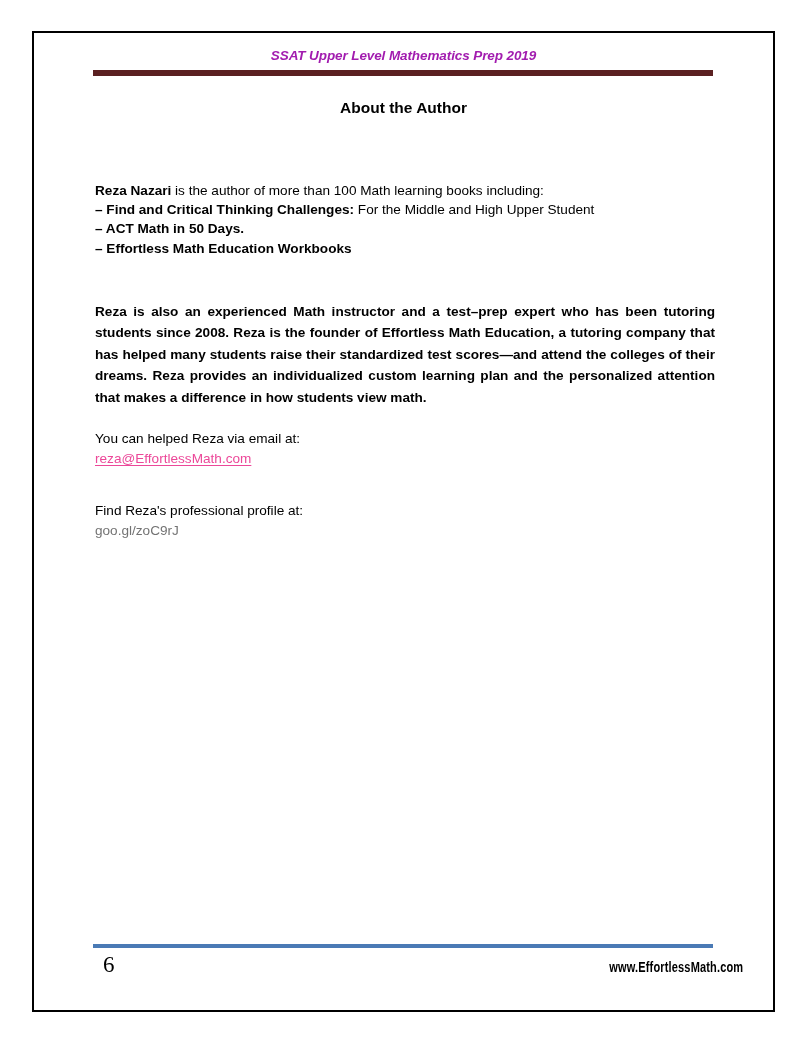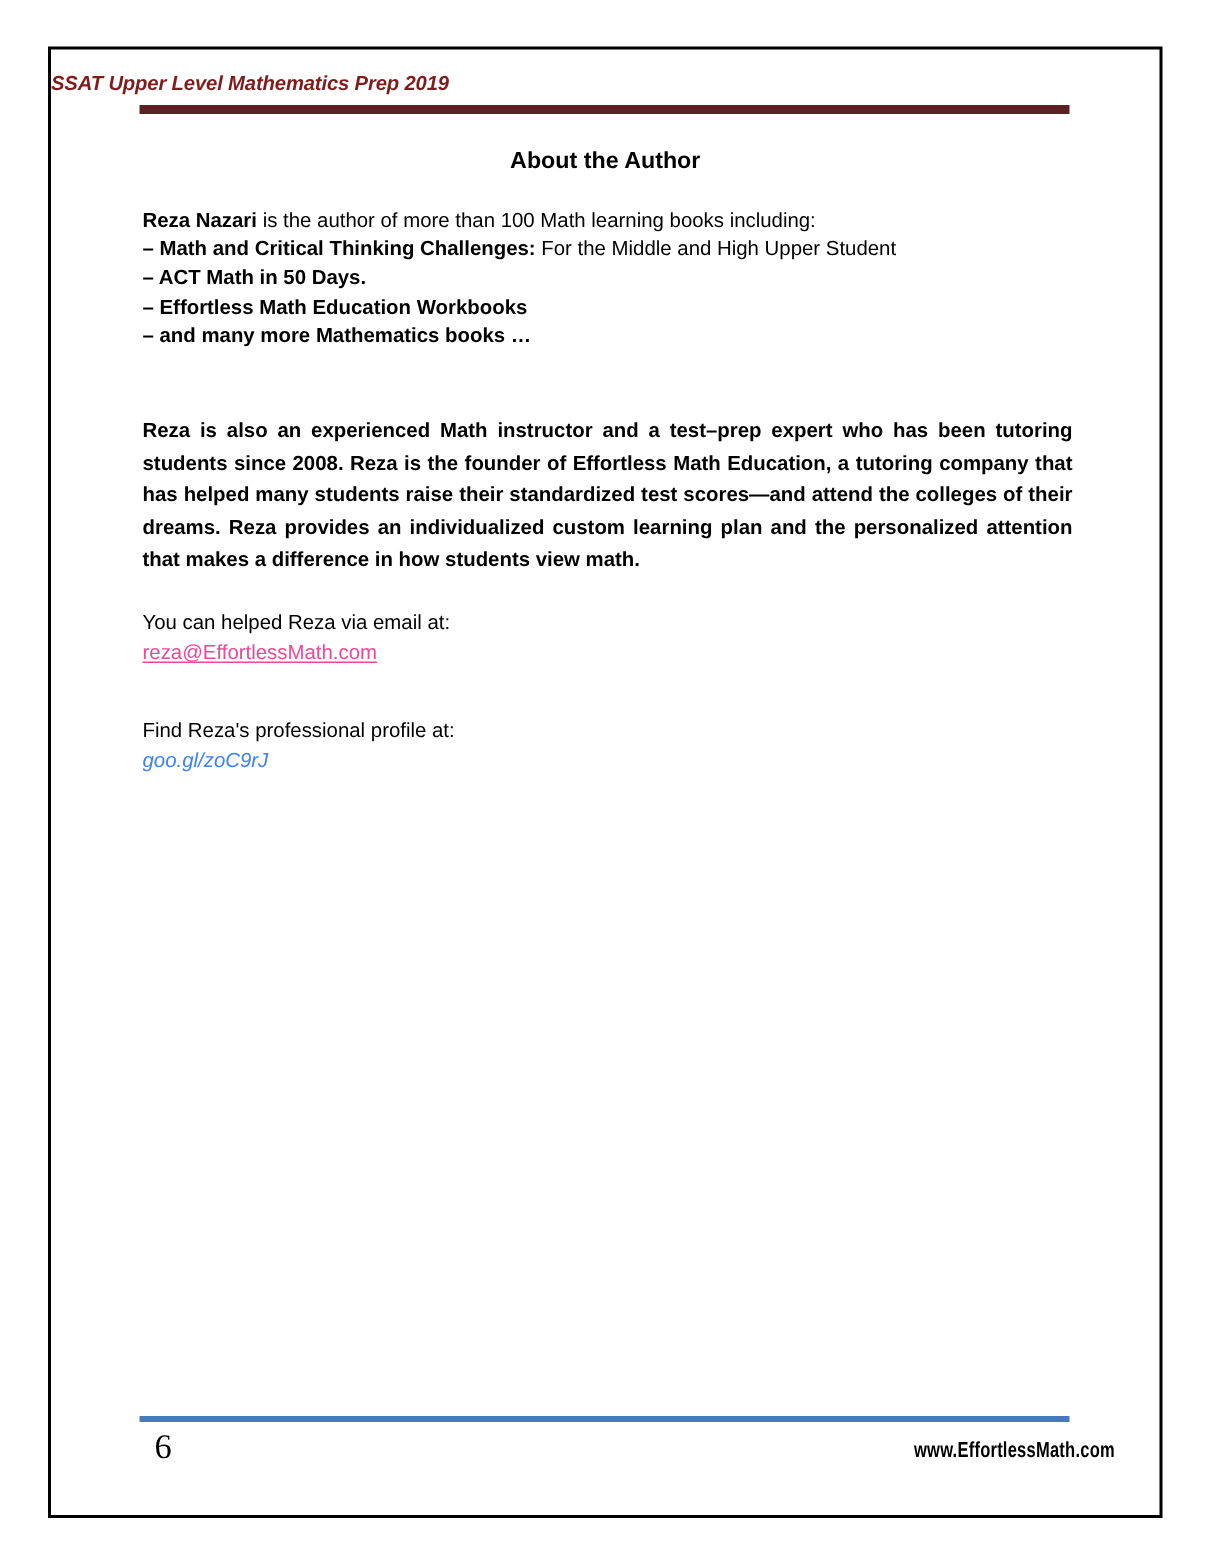--- a/index.html
+++ b/index.html
@@ -26,24 +26,25 @@
     background: #ffffff;
     box-sizing: border-box;
   }
 
   
   .running-header {
     position: absolute;
     left: 0;
     top: 15px;
     width: 100%;
+    text-align: center;
     font-size: 13.5px;
     font-weight: bold;
     font-style: italic;
-    color: #7f1d1d;
+    color: #a21caf;
     letter-spacing: -0.1px;
   }
   .header-rule {
     position: absolute;
     left: 59px;
     top: 37px;
     width: 620px;
     height: 6px;
     background: #5B2021;
   }
@@ -66,20 +67,21 @@
     left: 61px;
     top: 104px;
     width: 620px;
     color: #000000;
   }
 
   .book-list {
     font-size: 13.6px;
     line-height: 19.2px;
     white-space: nowrap;
+    margin-top: 44px;
   }
   .book-list .ln { display: block; }
   .bold { font-weight: bold; }
   .reg  { font-weight: normal; }
 
   .bio-para {
     margin-top: 43px;
     font-size: 13.6px;
     line-height: 21.5px;
     text-align: justify;
@@ -97,21 +99,21 @@
     color: #ec4899;
     text-decoration: underline;
     text-underline-offset: 2px;
   }
 
   .profile-block {
     margin-top: 32px;
     font-size: 13.6px;
     line-height: 20px;
   }
-  .profile-url { display: block; color: #3b82f6; font-style: italic; }
+  .profile-url { display: block; color: #737373; }
 
   
   .footer-rule {
     position: absolute;
     left: 59px;
     top: 911px;
     width: 620px;
     height: 4px;
     background: #4A7AB5;
   }
@@ -147,30 +149,27 @@
 
   <div class="section-title">About the Author</div>
 
   <div class="content">
 
     <div class="book-list">
       <span class="ln">
         <span class="bold">Reza Nazari</span><span class="reg"> is the author of more than 100 Math learning books including:</span>
       </span>
       <span class="ln">
-        <span class="bold">– Math and Critical Thinking Challenges:</span><span class="reg"> For the Middle and High Upper Student</span>
+        <span class="bold">– Find and Critical Thinking Challenges:</span><span class="reg"> For the Middle and High Upper Student</span>
       </span>
       <span class="ln">
         <span class="bold">– ACT Math in 50 Days.</span><span class="reg"></span>
       </span>
       <span class="ln">
         <span class="bold">– Effortless Math Education Workbooks</span><span class="reg"></span>
-      </span>
-      <span class="ln">
-        <span class="bold">– and many more Mathematics books …</span><span class="reg"></span>
       </span>
     </div>
 
     <div class="bio-para">Reza is also an experienced Math instructor and a test–prep expert who has been tutoring students since 2008. Reza is the founder of Effortless Math Education, a tutoring company that has helped many students raise their standardized test scores—and attend the colleges of their dreams. Reza provides an individualized custom learning plan and the personalized attention that makes a difference in how students view math.</div>
 
     <div class="contact-block">
       <span>You can helped Reza via email at:</span><br>
       <a class="email-link" href="#">reza@EffortlessMath.com</a>
     </div>
 

